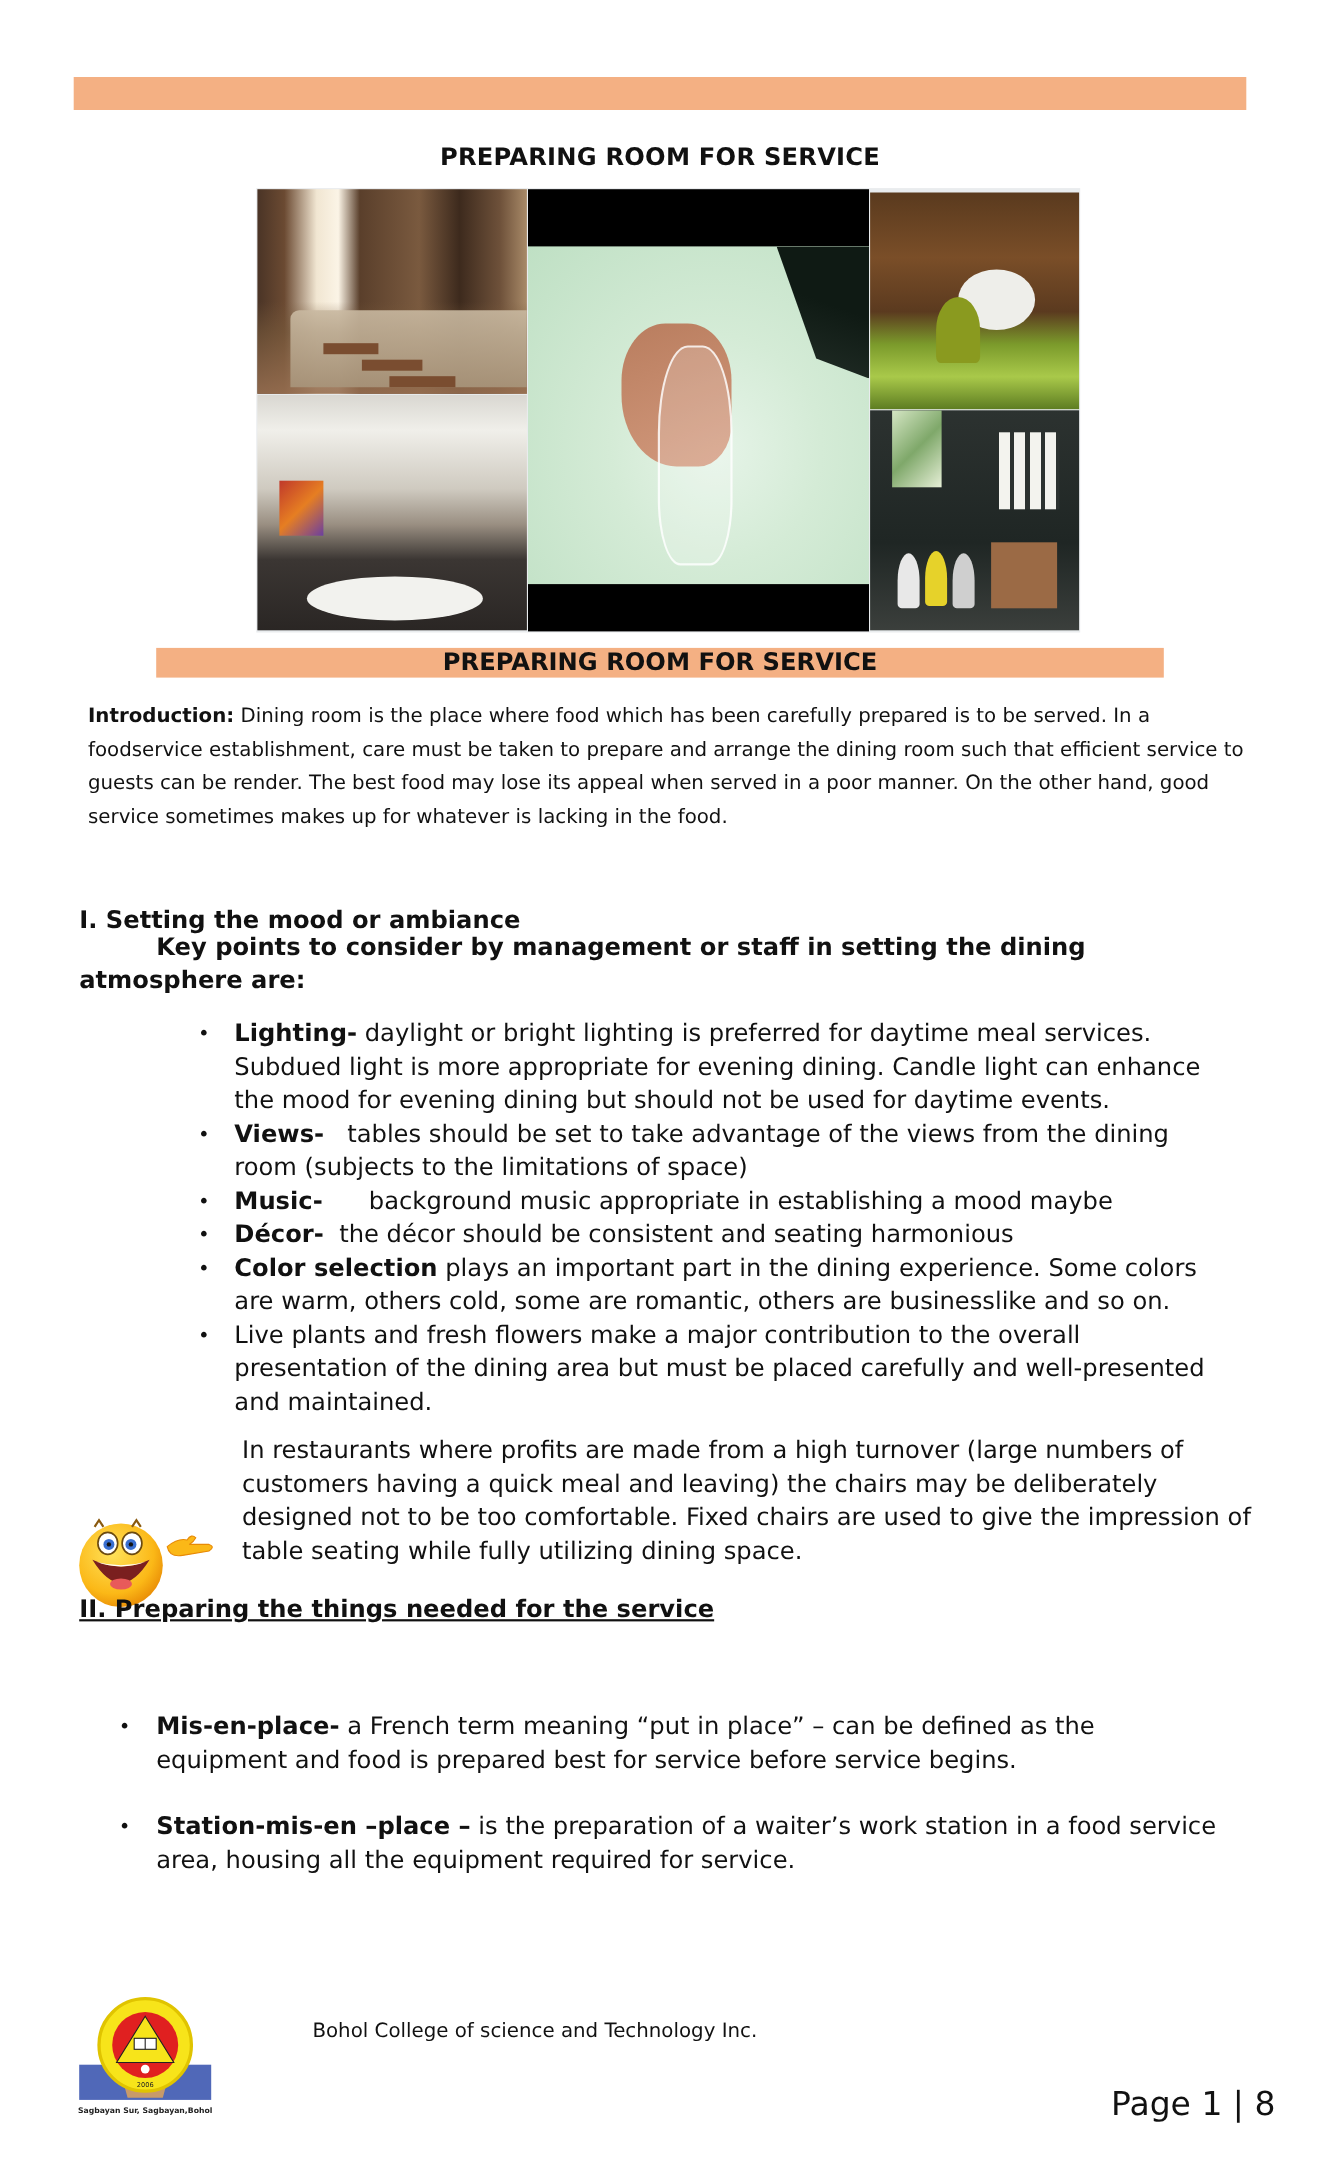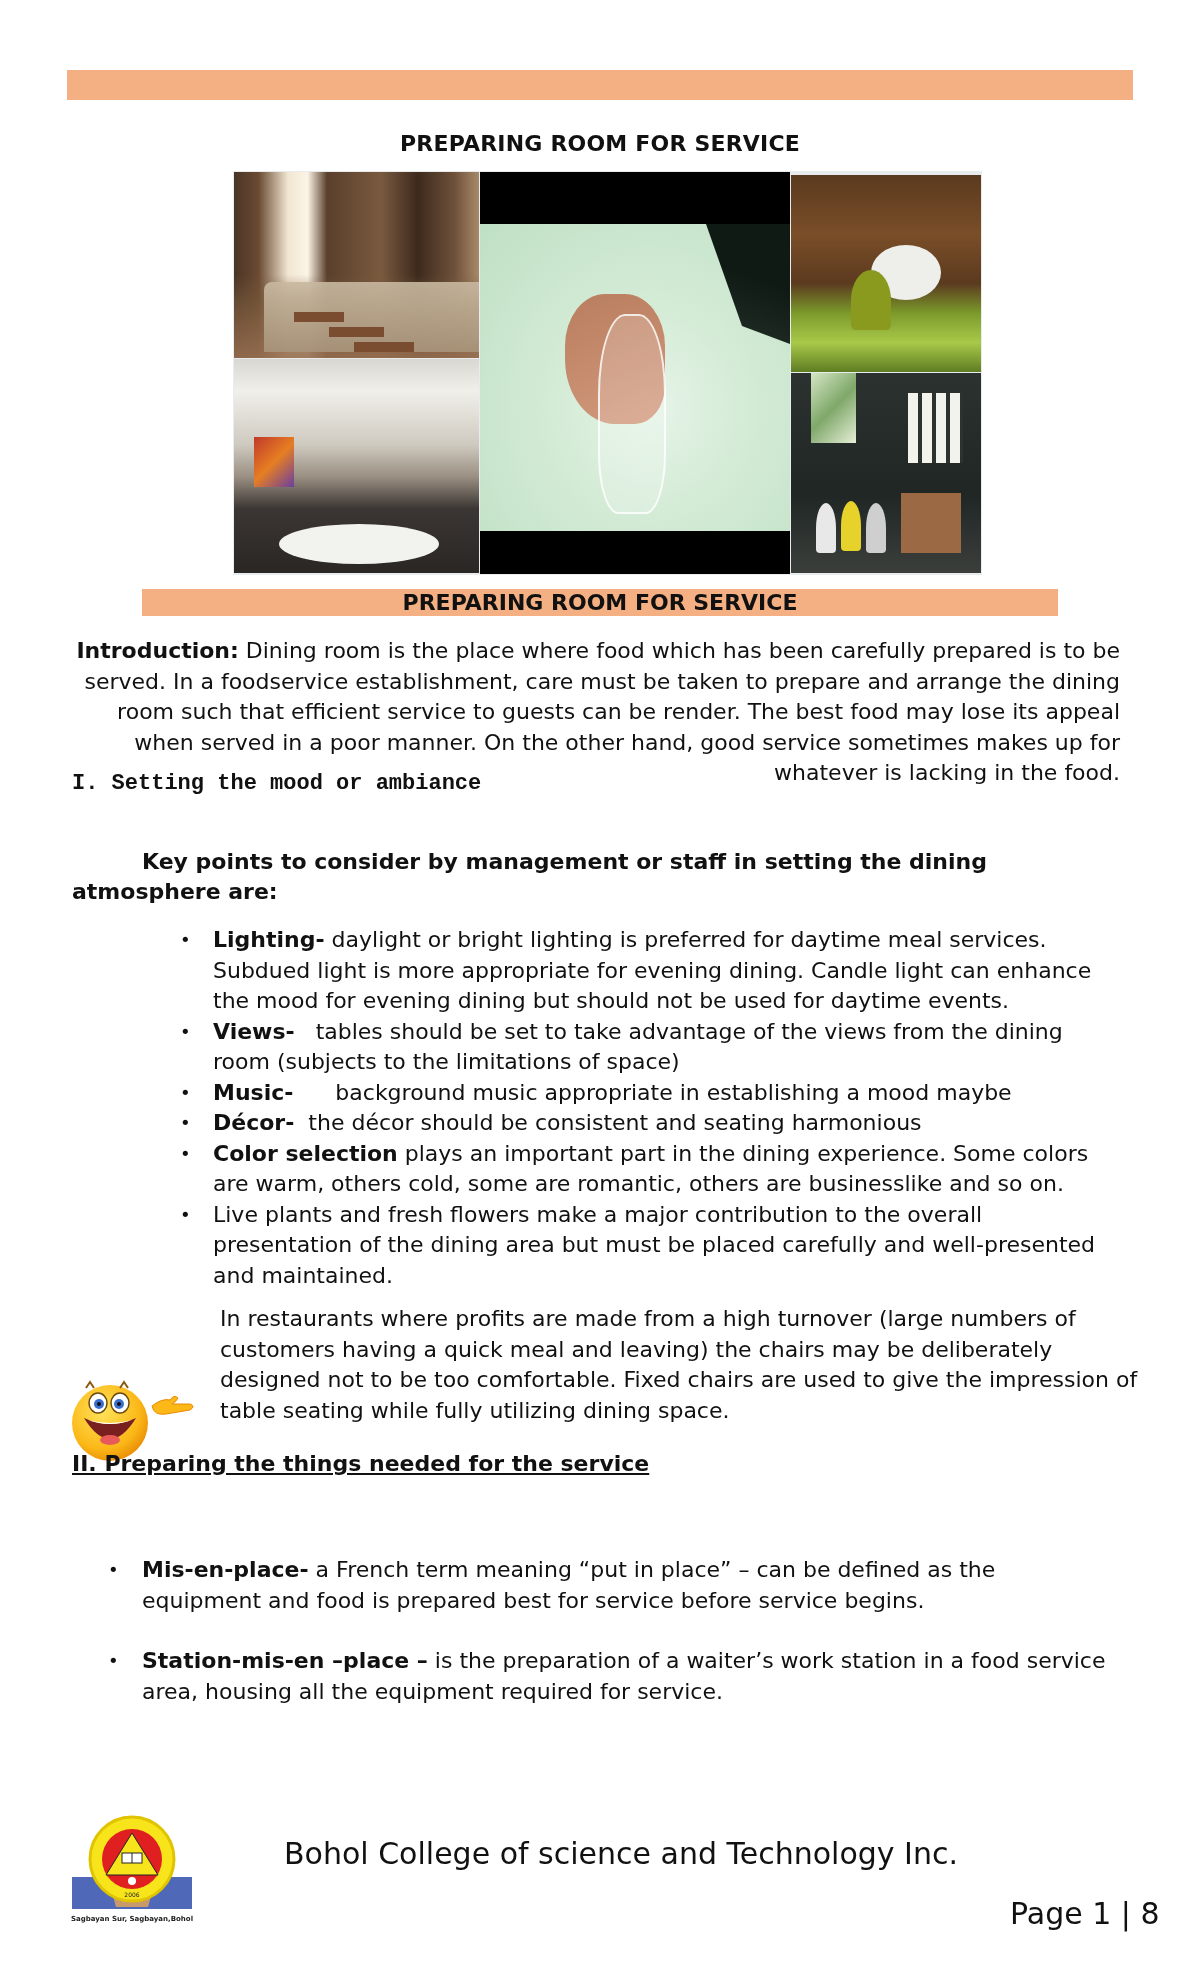--- a/index.html
+++ b/index.html
@@ -42,38 +42,38 @@
     }
     .ph-modern .window { position:absolute; left: 20px; top: 0px; width: 45px; height: 70px; background: linear-gradient(135deg,#d5e6c4,#7fa86a,#e6efd7); }
     .ph-modern .frames { position:absolute; right: 18px; top: 20px; width: 55px; height: 70px; background: repeating-linear-gradient(90deg,#f3f3ee 0 10px,#2c3230 10px 14px); }
     .ph-modern .sideboard { position:absolute; right: 20px; top: 120px; width: 60px; height: 60px; background: #9b6a45; }
     .ph-modern .chair1 { position:absolute; left: 25px; top: 130px; width: 20px; height: 50px; background: #e8e8e8; border-radius: 50% 50% 4px 4px; }
     .ph-modern .chair2 { position:absolute; left: 50px; top: 128px; width: 20px; height: 50px; background: #e6d22a; border-radius: 50% 50% 4px 4px; }
     .ph-modern .chair3 { position:absolute; left: 75px; top: 130px; width: 20px; height: 50px; background: #cfcfcf; border-radius: 50% 50% 4px 4px; }
 
     .section-bar { position: absolute; left: 142px; top: 589px; width: 916px; height: 27px; background: #f4b083; text-align: center; font-weight: bold; font-size: 22px; line-height: 27px; }
 
-    .para { position: absolute; left: 60px; width: 1060px; line-height: 30.5px; font-size: 22px; text-align: right; }
+    .para { position: absolute; left: 80px; width: 1060px; line-height: 30.5px; font-size: 18px; }
     .b { font-weight: bold; }
     .h-section { position: absolute; left: 72px; font-weight: bold; font-size: 22px; line-height: 30px; }
 
     .key-points { position: absolute; left: 72px; top: 847px; width: 1060px; font-weight: bold; line-height: 30px; text-indent: 70px; }
 
     ul.list1 { position: absolute; left: 180px; top: 925px; width: 940px; list-style: none; }
     ul.list1 li { position: relative; padding-left: 33px; line-height: 30.5px; }
     ul.list1 li .bullet, ul.list2 li .bullet { position: absolute; left: 0; top: 0; font-size: 18px; }
 
     .tip { position: absolute; left: 220px; top: 1304px; width: 920px; line-height: 30.5px; }
     .emoji { position: absolute; left: 70px; top: 1380px; width: 130px; height: 82px; }
 
     ul.list2 { position: absolute; left: 108px; top: 1555px; width: 1010px; list-style: none; }
     ul.list2 li { position: relative; padding-left: 34px; line-height: 30.5px; margin-bottom: 30px; }
 
     .logo { position: absolute; left: 70px; top: 1815px; width: 124px; height: 110px; }
-    .footer-college { position: absolute; left: 284px; top: 1836px; font-size: 30px; }
+    .footer-college { position: absolute; left: 284px; top: 1836px; font-size: 18px; }
     .footer-page { position: absolute; left: 1010px; top: 1896px; font-size: 30px; }
   </style>
 </head>
 <body>
 
 <div class="top-bar"></div>
 <div class="page-title">PREPARING ROOM FOR SERVICE</div>
 
 <div class="collage">
   <div class="ph ph-restaurant">
@@ -104,21 +104,21 @@
     <div class="chair1"></div>
     <div class="chair2"></div>
     <div class="chair3"></div>
   </div>
 </div>
 
 <div class="section-bar">PREPARING ROOM FOR SERVICE</div>
 
 <p class="para" style="top:636px;"><span class="b">Introduction:</span><span> Dining room is the place where food which has been carefully prepared is to be served. In a foodservice establishment, care must be taken to prepare and arrange the dining room such that efficient service to guests can be render. The best food may lose its appeal when served in a poor manner. On the other hand, good service sometimes makes up for whatever is lacking in the food.</span></p>
 
-<div class="h-section" style="top:769px;font-family:Liberation Mono, monospace;">I. Setting the mood or ambiance</div>
+<div class="h-section" style="top:823px;">I. Setting the mood or ambiance</div>
 
 <div class="key-points">Key points to consider by management or staff in setting the dining atmosphere are:</div>
 
 <ul class="list1">
   <li><span class="bullet">•</span><span class="b">Lighting-</span><span> daylight or bright lighting is preferred for daytime meal services. Subdued light is more appropriate for evening dining. Candle light can enhance the mood for evening dining but should not be used for daytime events.</span></li>
   <li><span class="bullet">•</span><span class="b">Views-</span><span style="white-space:pre-wrap;margin-top:29px;">   tables should be set to take advantage of the views from the dining room (subjects to the limitations of space)</span></li>
   <li><span class="bullet">•</span><span class="b">Music-</span><span style="white-space:pre-wrap;">      background music appropriate in establishing a mood maybe</span></li>
   <li><span class="bullet">•</span><span class="b">Décor-</span><span style="white-space:pre-wrap;">  the décor should be consistent and seating harmonious</span></li>
   <li><span class="bullet">•</span><span class="b">Color selection</span><span> plays an important part in the dining experience. Some colors are warm, others cold, some are romantic, others are businesslike and so on.</span></li>
   <li><span class="bullet">•</span><span>Live plants and fresh flowers make a major contribution to the overall presentation of the dining area but must be placed carefully and well-presented and maintained.</span></li>

